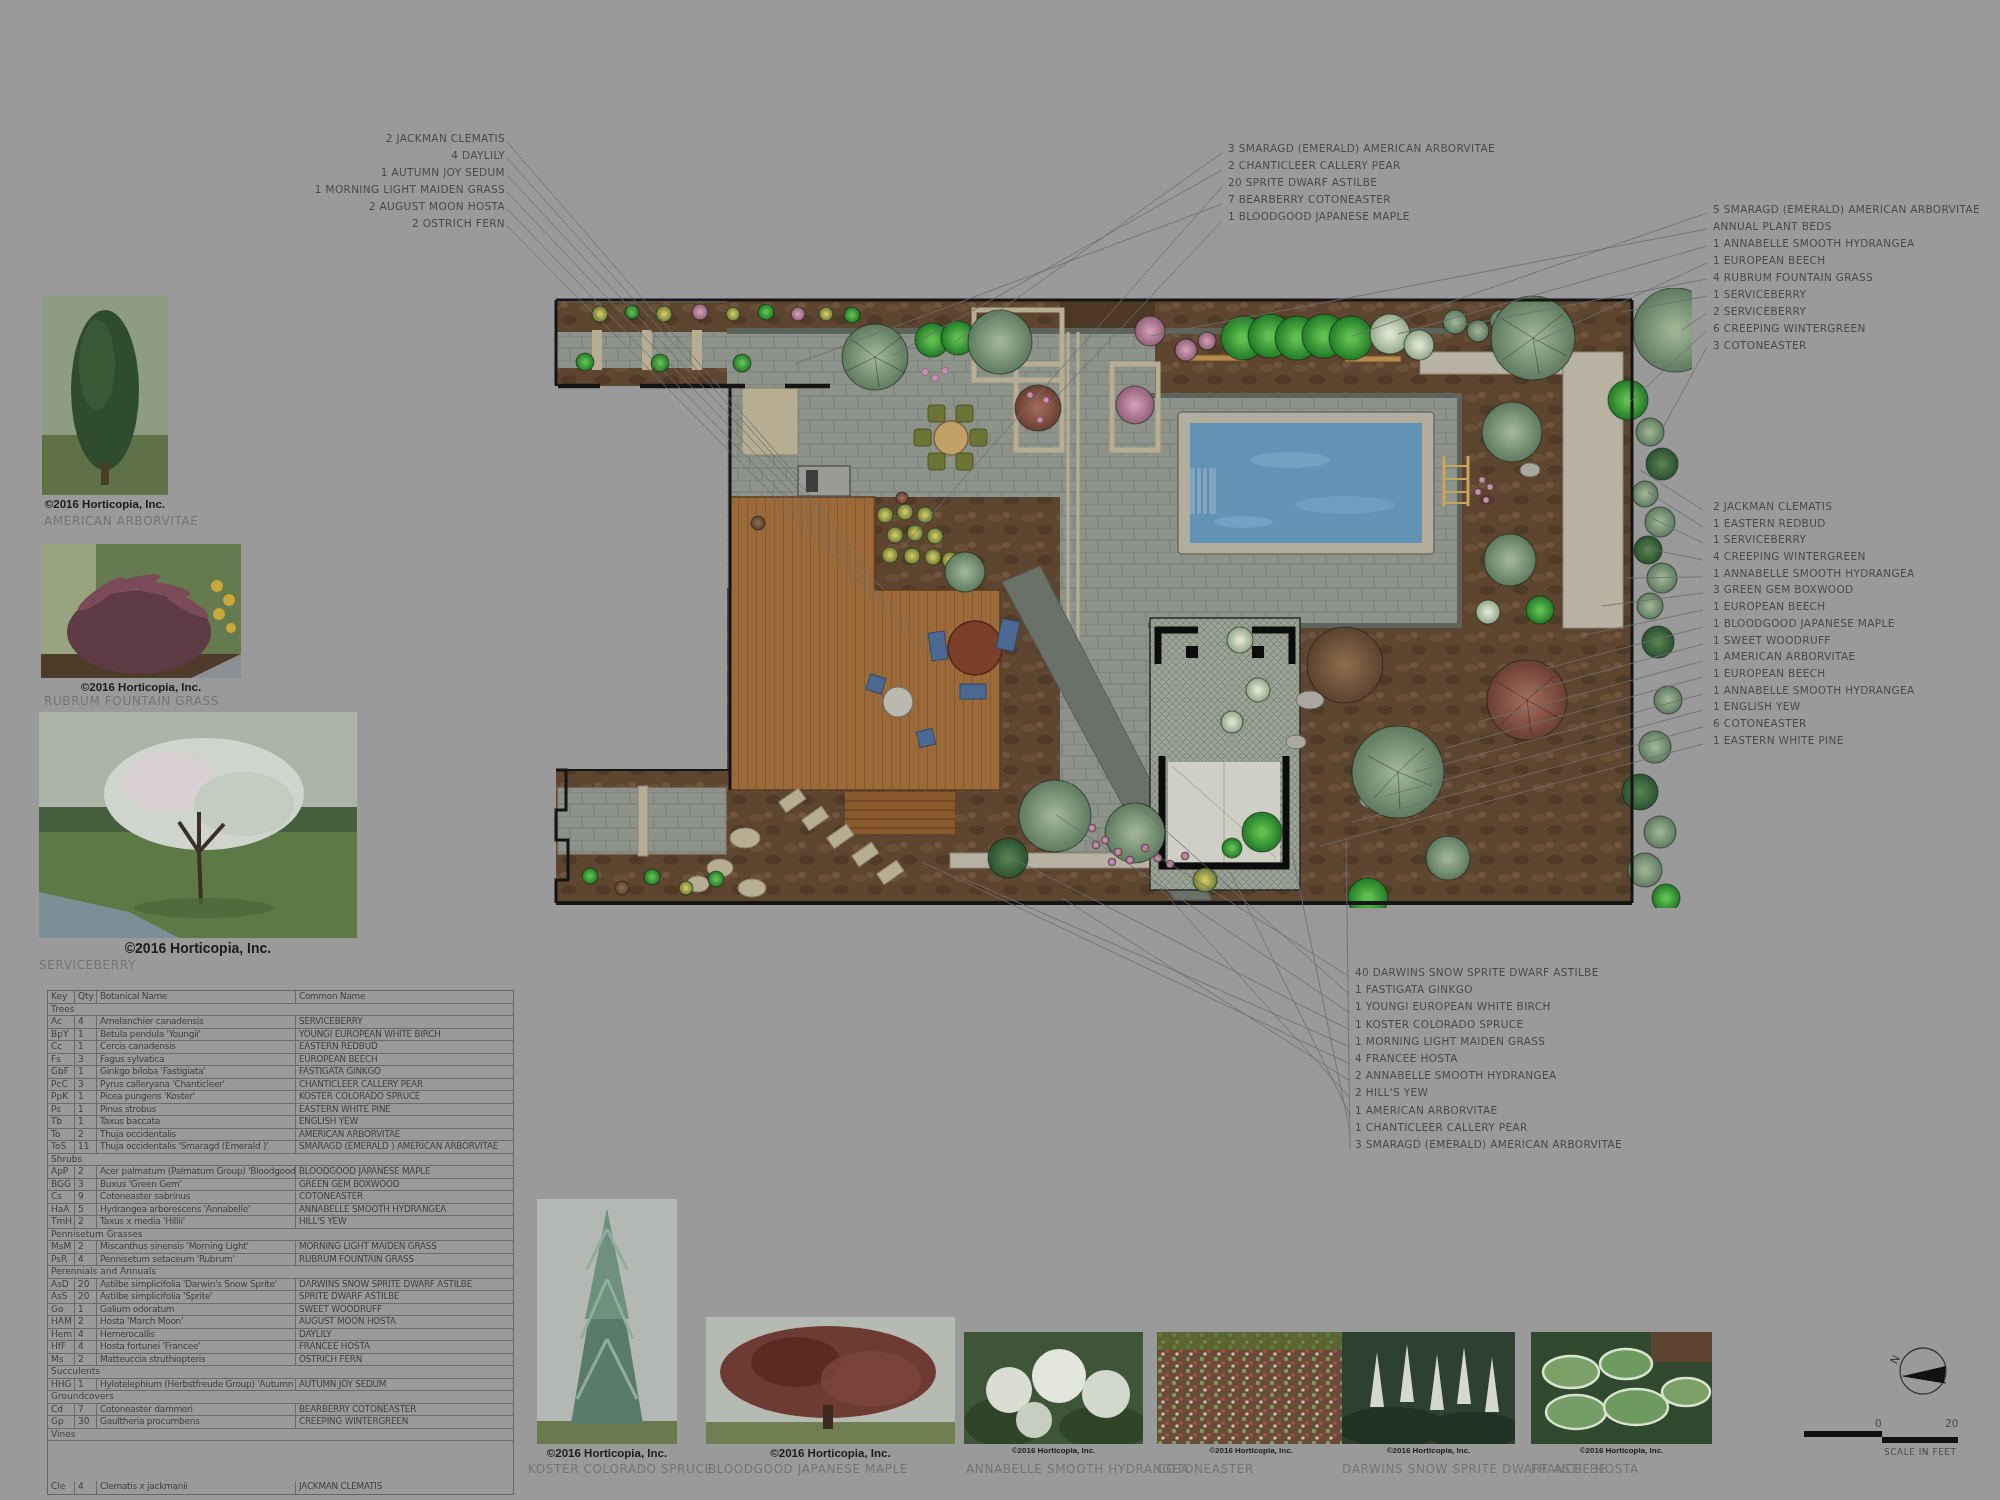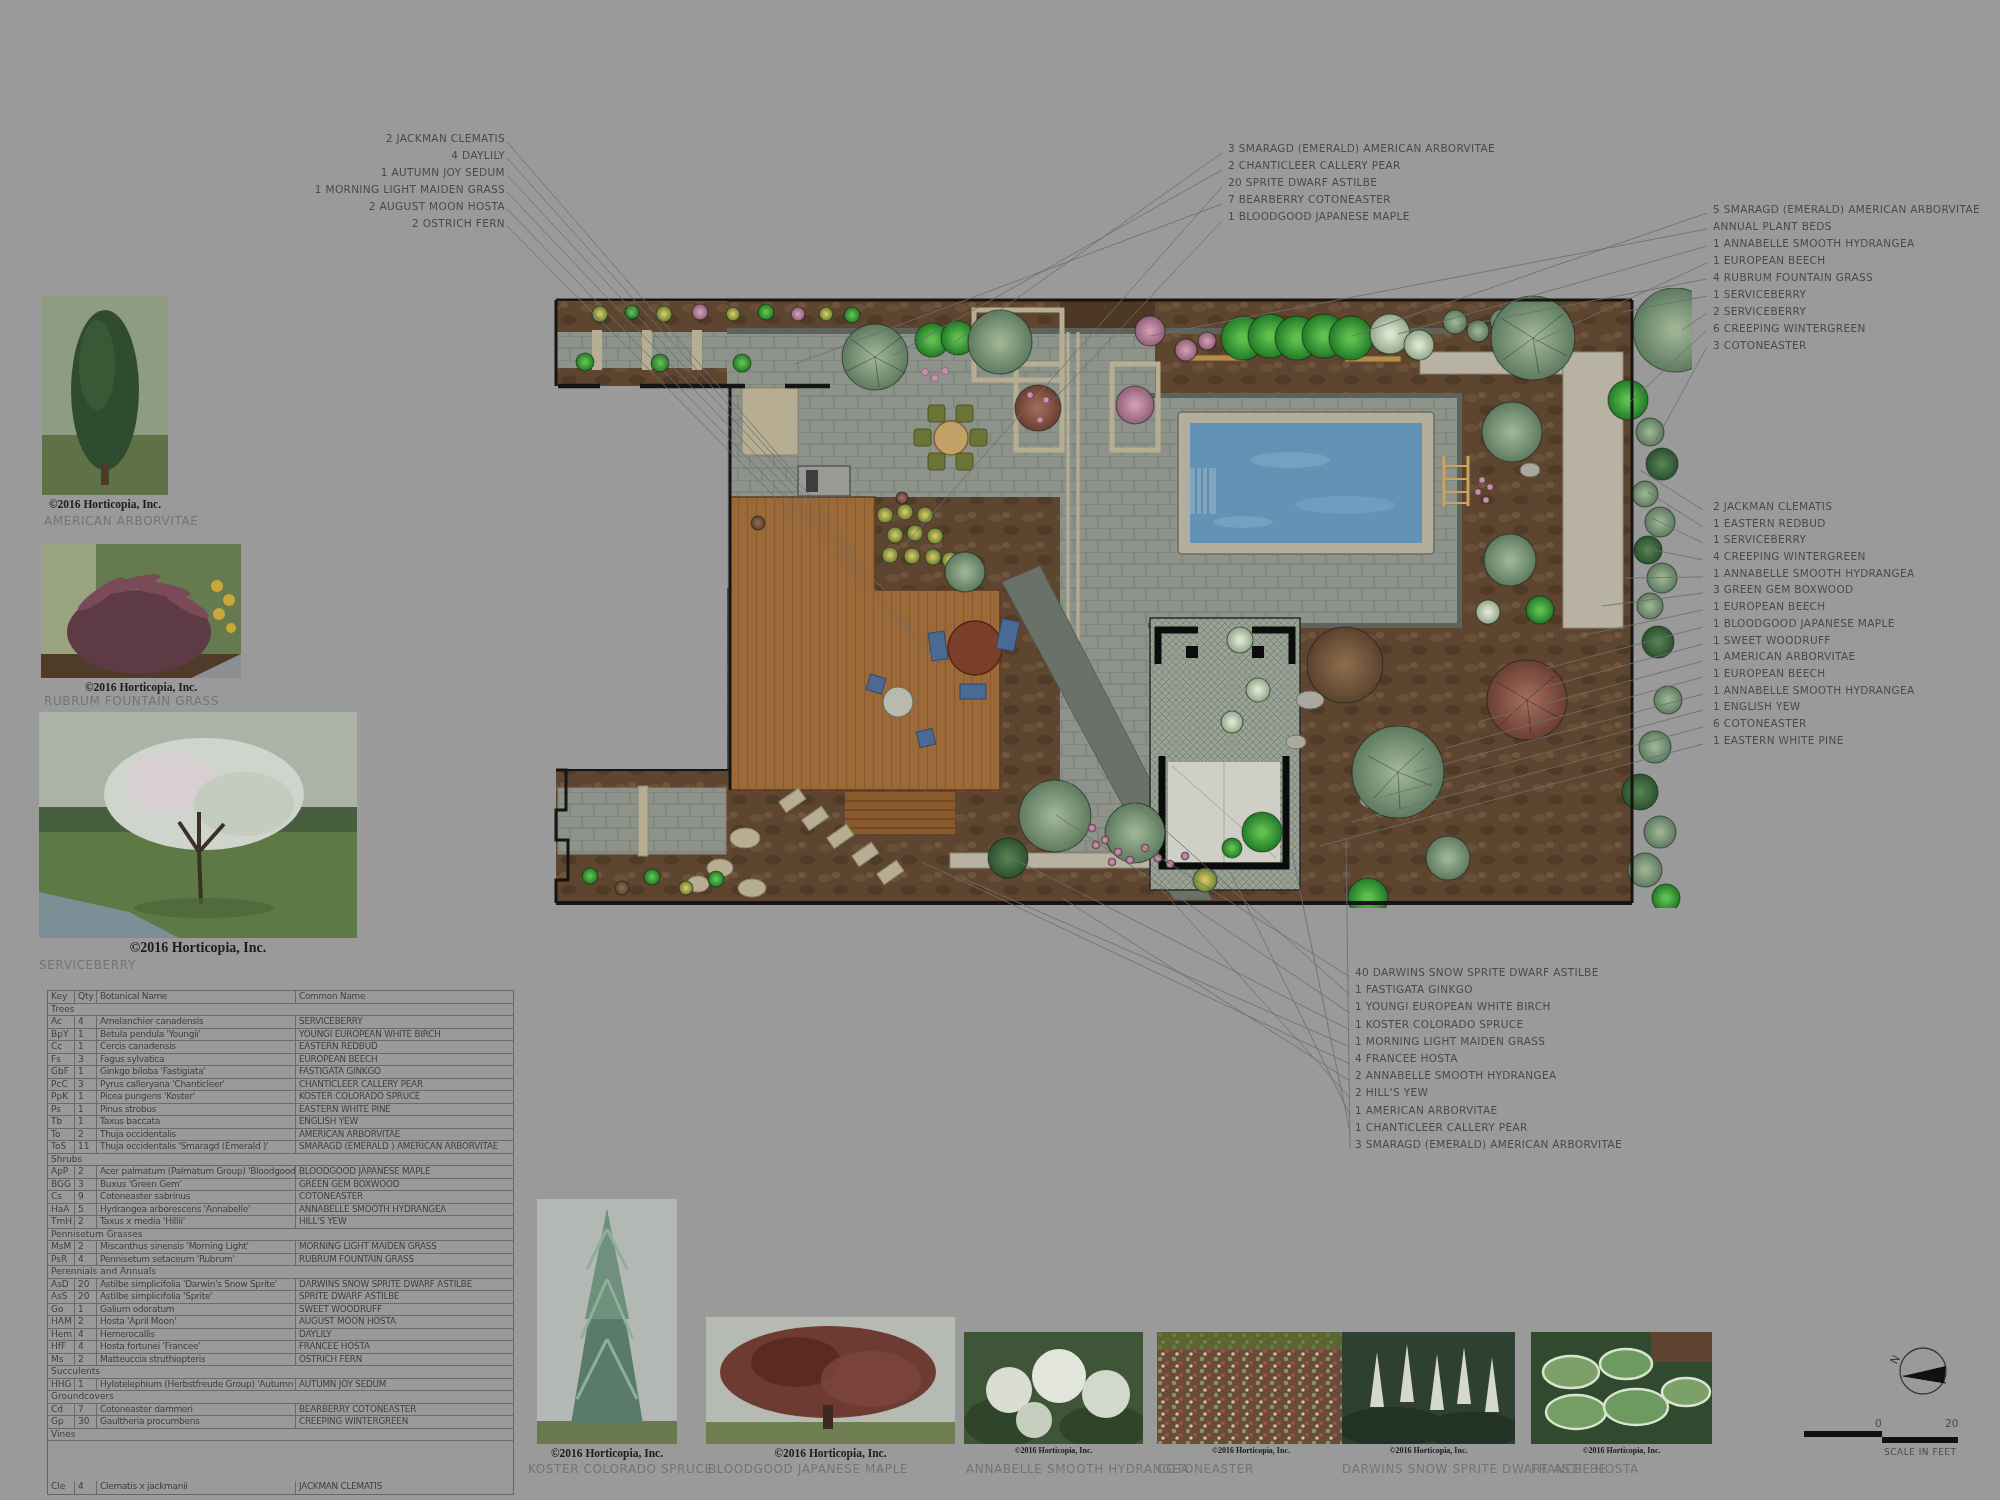--- a/index.html
+++ b/index.html
@@ -8,21 +8,21 @@
   #root{position:absolute;inset:0;}
   .abs{position:absolute;}
   
   .cgroup{position:absolute;font-family:"DejaVu Sans",sans-serif;font-size:10.5px;
           color:#4a4a4a;letter-spacing:.35px;}
   .cgroup .cl{height:17px;line-height:17px;white-space:nowrap;}
   .cgroup.right-align{text-align:right;}
   
   .photo{position:absolute;overflow:hidden;background:#777;}
   .photo svg{display:block;width:100%;height:100%;}
-  .ph-credit{position:absolute;font-family:Liberation Serif, serif;font-weight:bold;
+  .ph-credit{position:absolute;font-family:Liberation Sans, sans-serif;font-weight:bold;
              color:#1c1c1c;text-align:center;white-space:nowrap;}
   .ph-credit.big{font-size:14px;}
   .ph-credit.med{font-size:11.5px;}
   .ph-credit.sml{font-size:8px;}
   .ph-label{position:absolute;font-family:"DejaVu Sans",sans-serif;font-size:12px;
             color:#747474;letter-spacing:.6px;white-space:nowrap;}
   
   #schedule{position:absolute;left:47px;top:990px;width:465px;border:1px solid #666;
             font-family:"DejaVu Sans",sans-serif;color:#3f3f3f;}
   #schedule .trow{display:flex;height:12.5px;border-bottom:1px solid #6a6a6a;box-sizing:border-box;}
@@ -732,21 +732,21 @@
             <div class="c cb">Galium odoratum</div>
             <div class="c cc">SWEET WOODRUFF</div>
           </div>
         </div>
 
         <div class="trow">
 
           <div class="cells">
             <div class="c ck">HAM</div>
             <div class="c cq">2</div>
-            <div class="c cb">Hosta 'April Moon'</div>
+            <div class="c cb">Hosta 'March Moon'</div>
             <div class="c cc">AUGUST MOON HOSTA</div>
           </div>
         </div>
 
         <div class="trow">
 
           <div class="cells">
             <div class="c ck">Hem</div>
             <div class="c cq">4</div>
             <div class="c cb">Hemerocallis</div>

